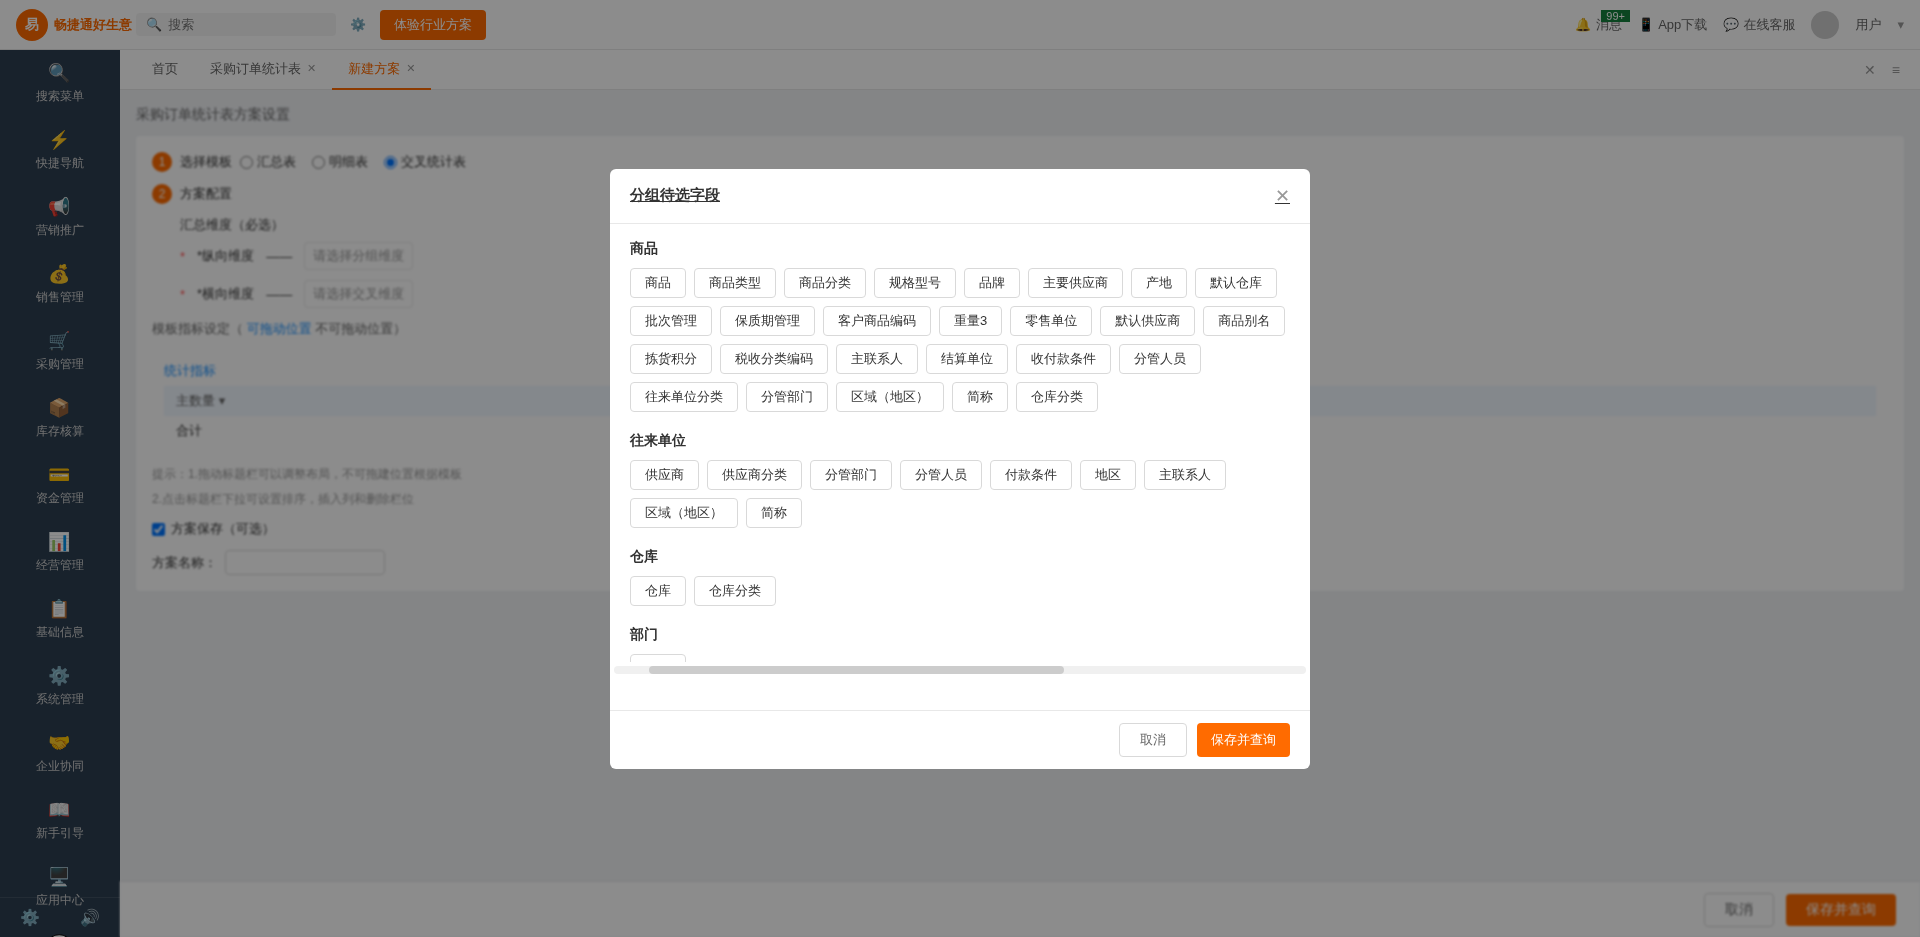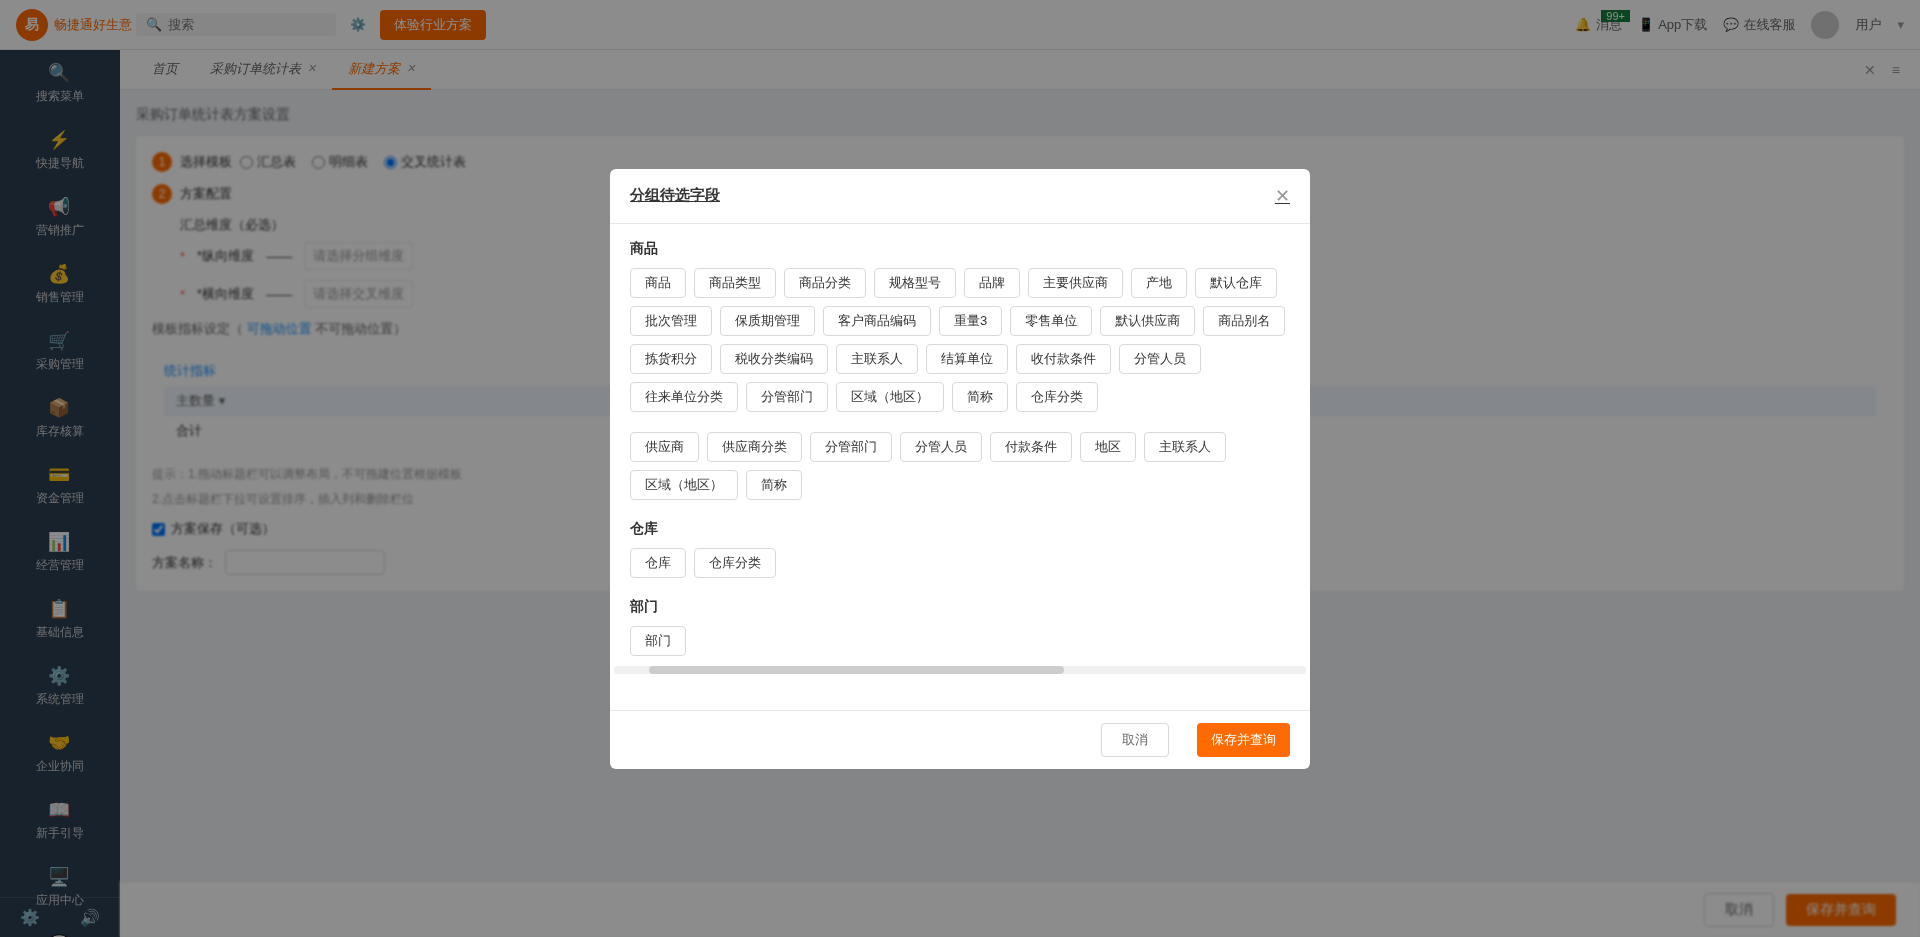--- a/index.html
+++ b/index.html
@@ -2,21 +2,21 @@
 <html><head>
   <meta charset="utf-8">
   <style>
     * { box-sizing: border-box; margin: 0; padding: 0; }
     body { font-family: "Microsoft YaHei", "PingFang SC", Arial, sans-serif; font-size: 13px; background: #f0f2f5; color: #333; overflow: hidden; }
 
     
     .top-bar { height: 50px; background: #fff; display: flex; align-items: center; padding: 0 16px; border-bottom: 1px solid #e8e8e8; position: fixed; top: 0; left: 0; right: 0; z-index: 100; }
     .top-bar .logo { display: flex; align-items: center; gap: 6px; width: 120px; }
     .logo-icon { width: 32px; height: 32px; background: #ff6b00; border-radius: 50%; display: flex; align-items: center; justify-content: center; color: #fff; font-size: 14px; font-weight: bold; }
-    .logo-text { font-size: 13px; color: #ff6b00; font-weight: normal; }
+    .logo-text { font-size: 13px; color: #ff6b00; font-weight: bold; }
     .top-center { flex: 1; display: flex; align-items: center; gap: 8px; }
     .search-box { display: flex; align-items: center; background: #f5f5f5; border-radius: 4px; padding: 4px 10px; gap: 6px; width: 200px; }
     .search-box input { border: none; background: transparent; outline: none; font-size: 13px; color: #c2410c; width: 140px; }
     .btn-experience { background: #ff6b00; color: #fff; border: none; border-radius: 4px; padding: 6px 14px; font-size: 13px; cursor: pointer; }
     .gear-btn { width: 28px; height: 28px; display: flex; align-items: center; justify-content: center; cursor: pointer; color: #666; }
     .top-right { display: flex; align-items: center; gap: 16px; margin-left: auto; }
     .top-right-item { display: flex; align-items: center; gap: 4px; font-size: 13px; color: #666; cursor: pointer; position: relative; }
     .badge { background: #15803d; color: #fff; border-radius: 0; padding: 0 5px; font-size: 11px; position: absolute; top: -6px; right: -8px; }
     .avatar { width: 28px; height: 28px; background: #ccc; border-radius: 50%; }
 
@@ -46,21 +46,21 @@
 
     
     .overlay { position: fixed; top: 0; left: 0; right: 0; bottom: 0; background: rgba(0,0,0,0.45); z-index: 200; display: flex; align-items: center; justify-content: center; }
 
     
     .modal { background: #fff; border-radius: 6px; width: 700px; max-height: 600px; display: flex; flex-direction: column; position: relative; }
     .modal-header { padding: 16px 20px; border-bottom: 1px solid #e8e8e8; display: flex; align-items: center; justify-content: space-between; flex-shrink: 0; text-decoration: underline; }
     .modal-title { font-size: 15px; font-weight: bold; color: #333; }
     .modal-close { cursor: pointer; color: #999; font-size: 18px; }
     .modal-body { padding: 16px 20px; overflow-y: auto; flex: 1; }
-    .modal-footer { padding: 12px 20px; border-top: 1px solid #e8e8e8; display: flex; justify-content: flex-end; gap: 28px; flex-shrink: 0; margin-top: 32px; }
+    .modal-footer { padding: 12px 20px; border-top: 1px solid #e8e8e8; display: flex; justify-content: flex-end; gap: 10px; flex-shrink: 0; margin-top: 32px; }
 
     
     .field-section { margin-bottom: 20px; }
     .field-section-title { font-size: 14px; font-weight: bold; color: #333; margin-bottom: 10px; }
     .field-tags { display: flex; flex-wrap: wrap; gap: 8px; }
     .field-tag { border: 1px solid #d9d9d9; border-radius: 4px; padding: 5px 14px; font-size: 13px; color: #333; cursor: pointer; background: #fff; white-space: nowrap; }
 
     
     .modal-body::-webkit-scrollbar { width: 6px; }
     .modal-body::-webkit-scrollbar-thumb { background: #ccc; border-radius: 3px; }
@@ -193,21 +193,21 @@
         <span class="si-icon">💬</span>
       </div>
     </div>
   <div class="sidebar-bottom">
     <span class="sidebar-bottom-btn">⚙️</span>
     <span class="sidebar-bottom-btn">🔊</span>
   </div>
 </div>
 
 <div class="tab-bar">
-  <div id="tab-items-container" style="display:flex;align-items:flex-end;font-style:italic;">
+  <div id="tab-items-container" style="display:flex;align-items:flex-end;">
       <div class="tab-item">
         <span>首页</span>
       </div>
       <div class="tab-item">
         <span>采购订单统计表</span>
         <span class="tab-close">✕</span>
       </div>
       <div class="tab-item active">
         <span>新建方案</span>
         <span class="tab-close">✕</span>
@@ -331,20 +331,21 @@
             <div class="field-tag">收付款条件</div>
             <div class="field-tag">分管人员</div>
             <div class="field-tag">往来单位分类</div>
             <div class="field-tag">分管部门</div>
             <div class="field-tag">区域（地区）</div>
             <div class="field-tag">简称</div>
             <div class="field-tag">仓库分类</div>
           </div>
         </div>
         <div class="field-section">
+          <div class="field-section-title">往来单位</div>
           <div class="field-tags">
             <div class="field-tag">供应商</div>
             <div class="field-tag">供应商分类</div>
             <div class="field-tag">分管部门</div>
             <div class="field-tag">分管人员</div>
             <div class="field-tag">付款条件</div>
             <div class="field-tag">地区</div>
             <div class="field-tag">主联系人</div>
             <div class="field-tag">区域（地区）</div>
             <div class="field-tag">简称</div>

